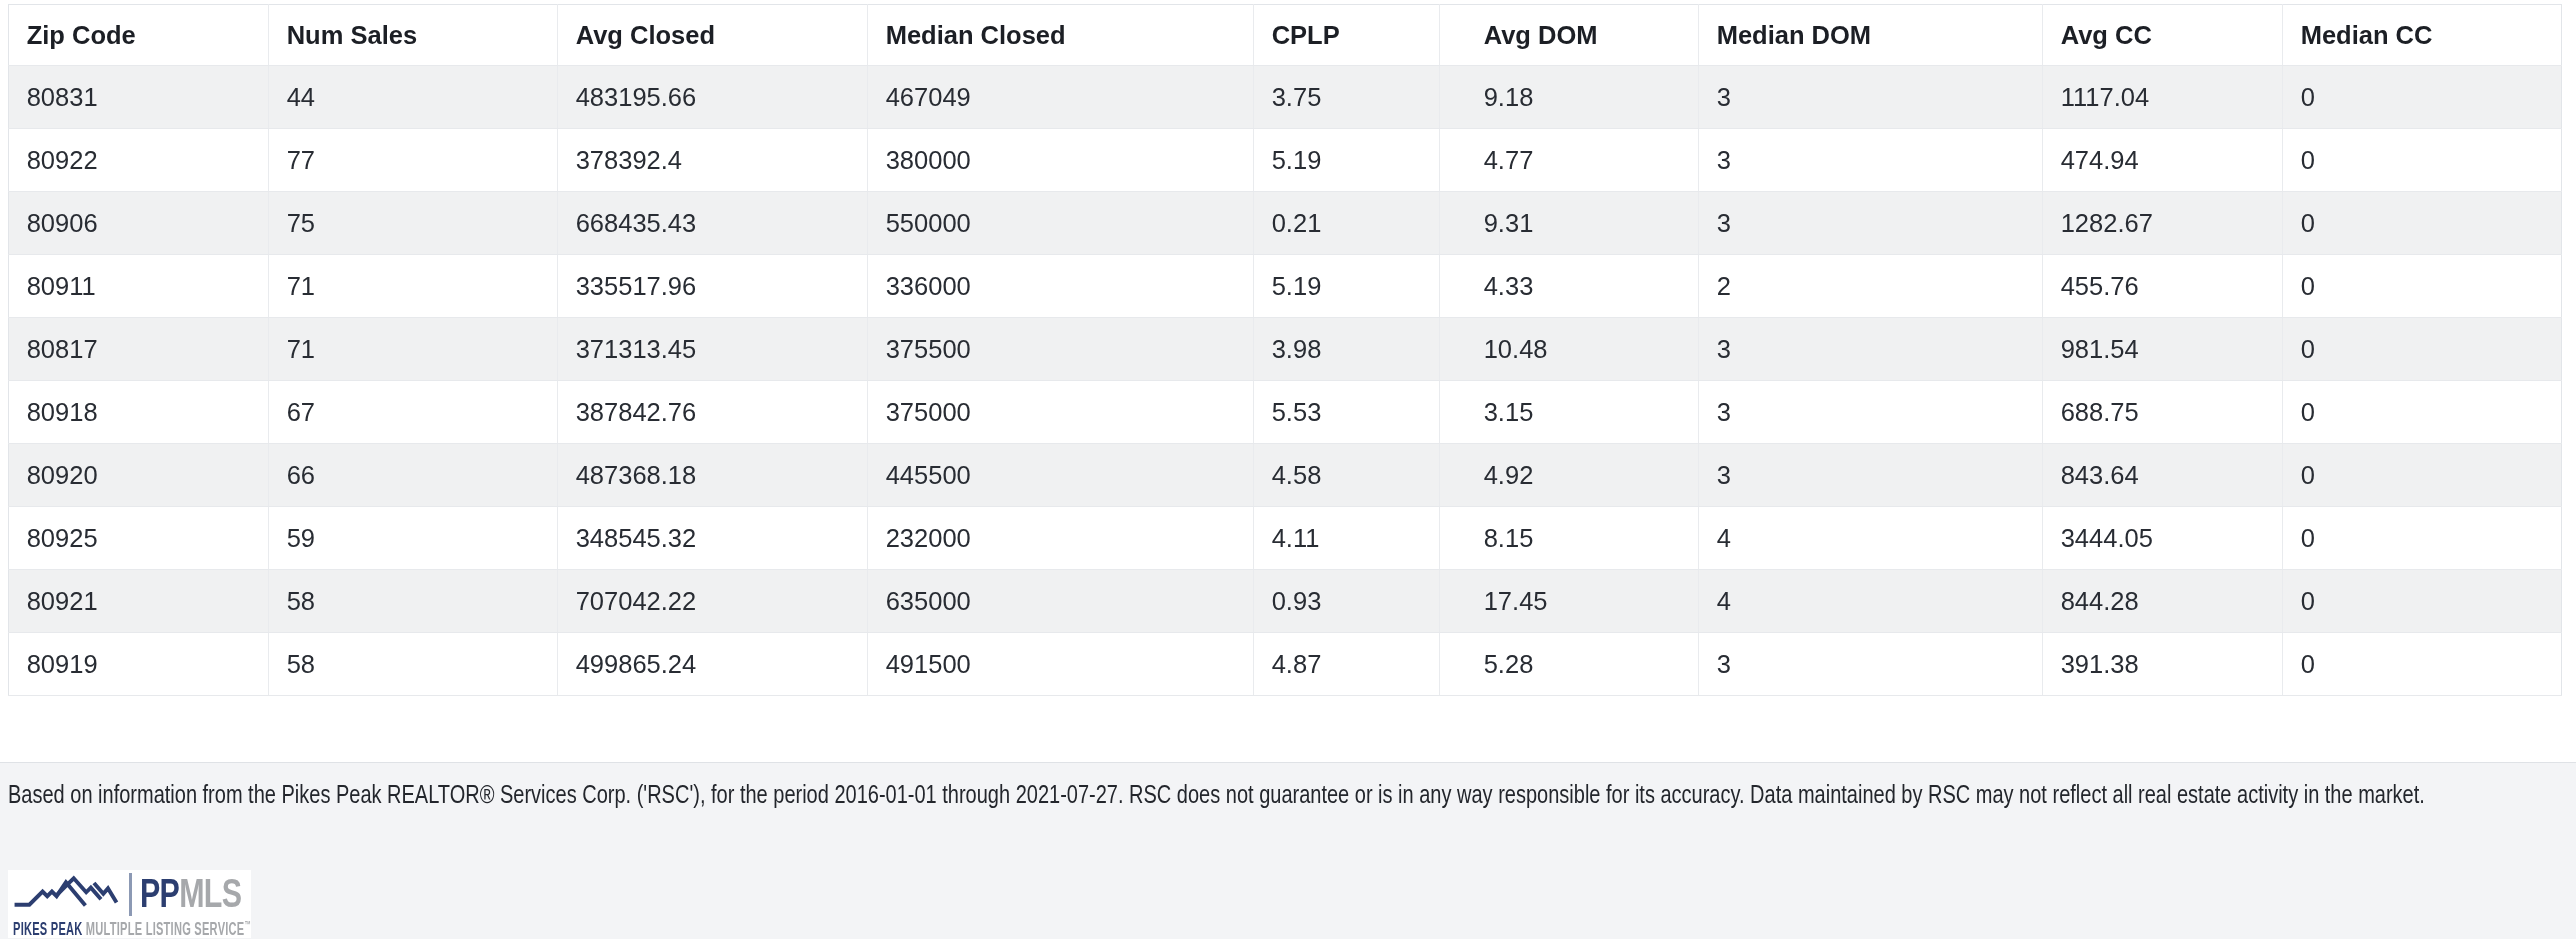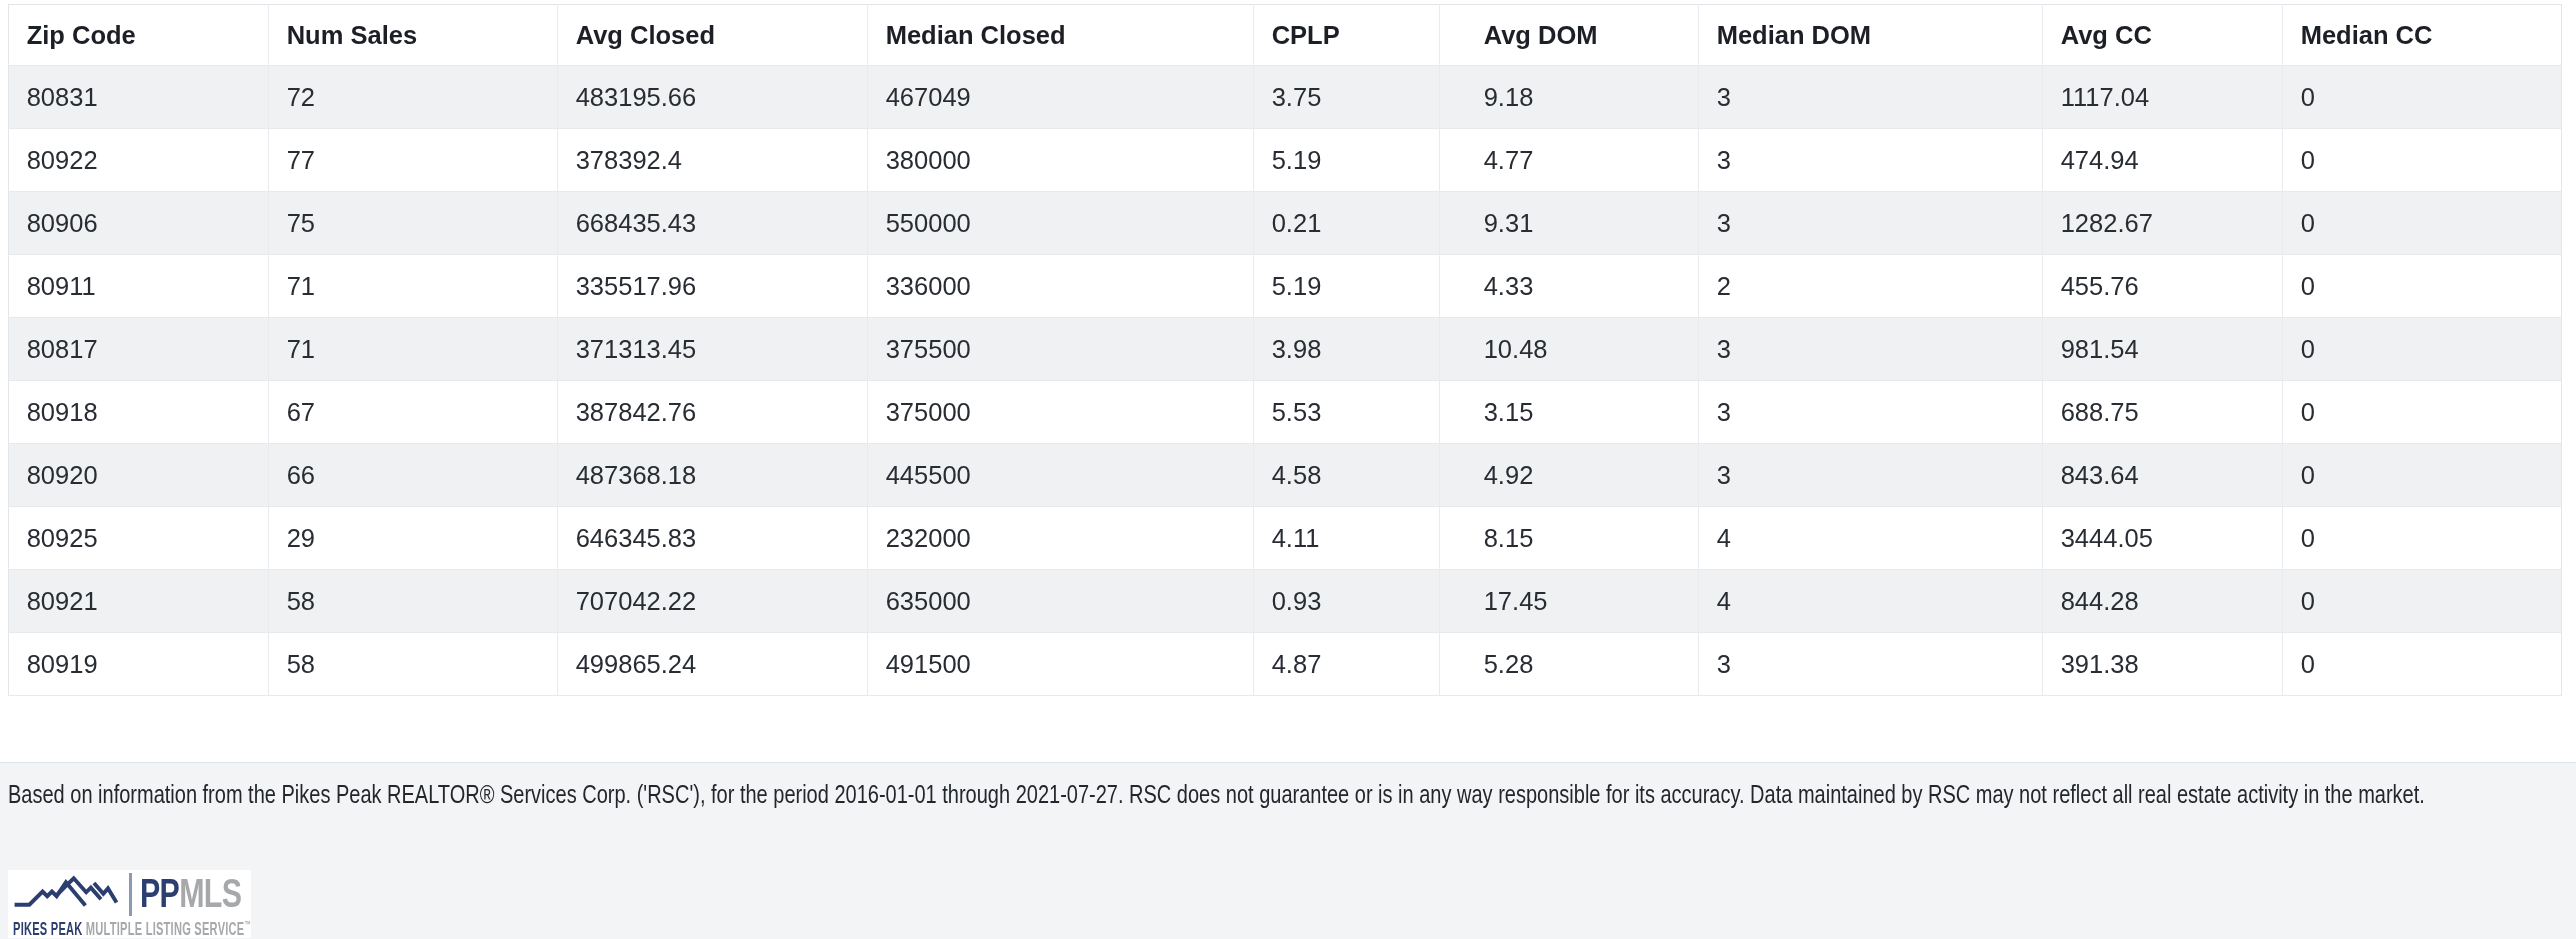--- a/index.html
+++ b/index.html
@@ -132,21 +132,21 @@
             <th>CPLP</th>
             <th>Avg DOM</th>
             <th>Median DOM</th>
             <th>Avg CC</th>
             <th>Median CC</th>
           </tr>
       </thead>
       <tbody id="table-body">
           <tr>
             <td>80831</td>
-            <td>72</td>
+            <td>44</td>
             <td>483195.66</td>
             <td>467049</td>
             <td>3.75</td>
             <td>9.18</td>
             <td>3</td>
             <td>1117.04</td>
             <td>0</td>
           </tr>
           <tr>
             <td>80922</td>
@@ -209,22 +209,22 @@
             <td>487368.18</td>
             <td>445500</td>
             <td>4.58</td>
             <td>4.92</td>
             <td>3</td>
             <td>843.64</td>
             <td>0</td>
           </tr>
           <tr>
             <td>80925</td>
-            <td>29</td>
-            <td>646345.83</td>
+            <td>59</td>
+            <td>348545.32</td>
             <td>232000</td>
             <td>4.11</td>
             <td>8.15</td>
             <td>4</td>
             <td>3444.05</td>
             <td>0</td>
           </tr>
           <tr>
             <td>80921</td>
             <td>58</td>

